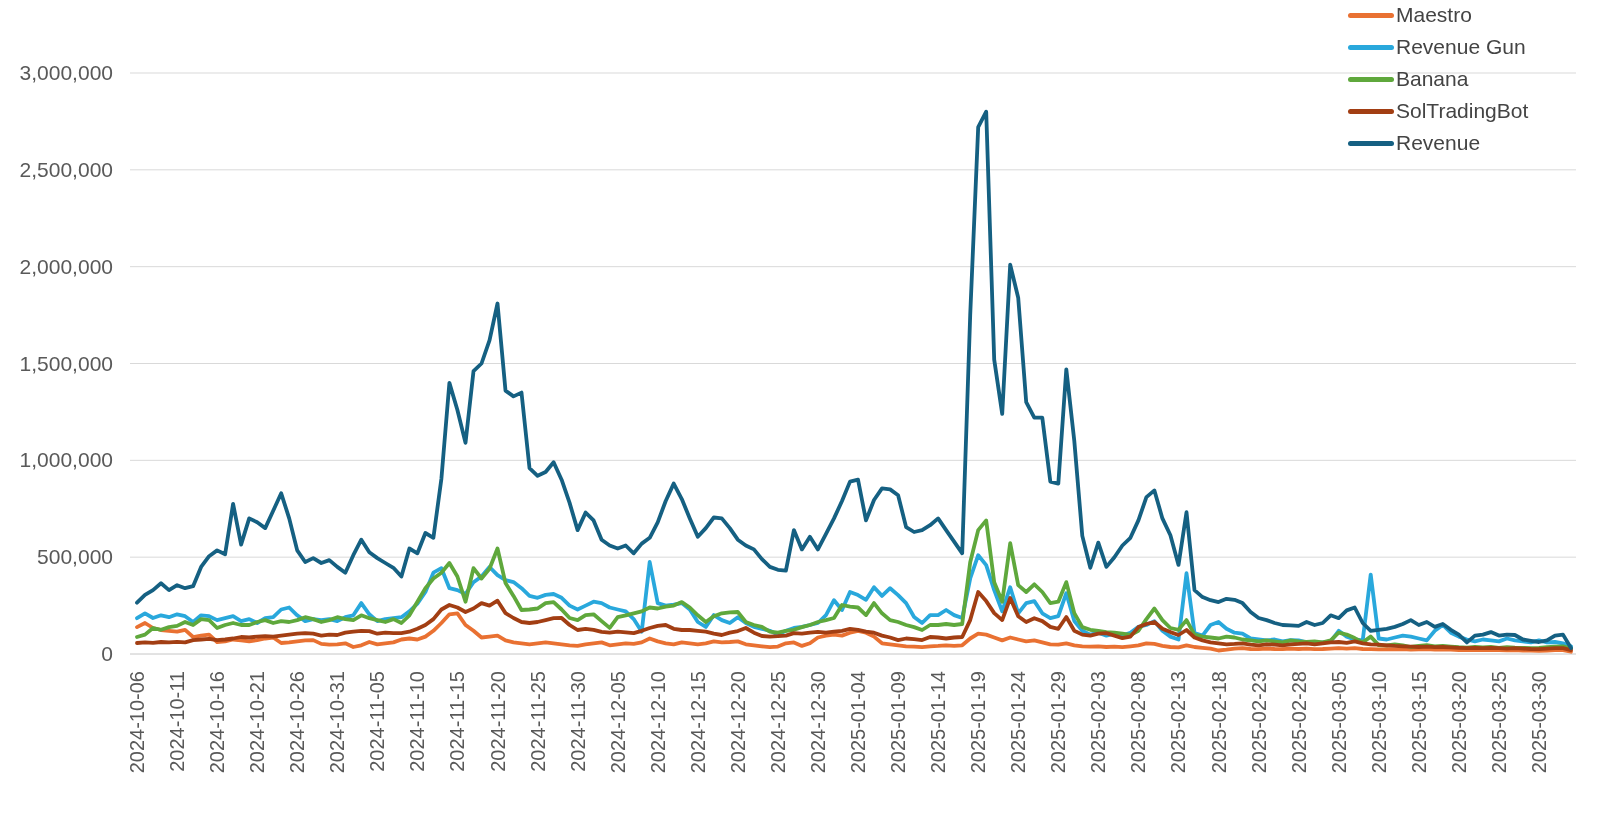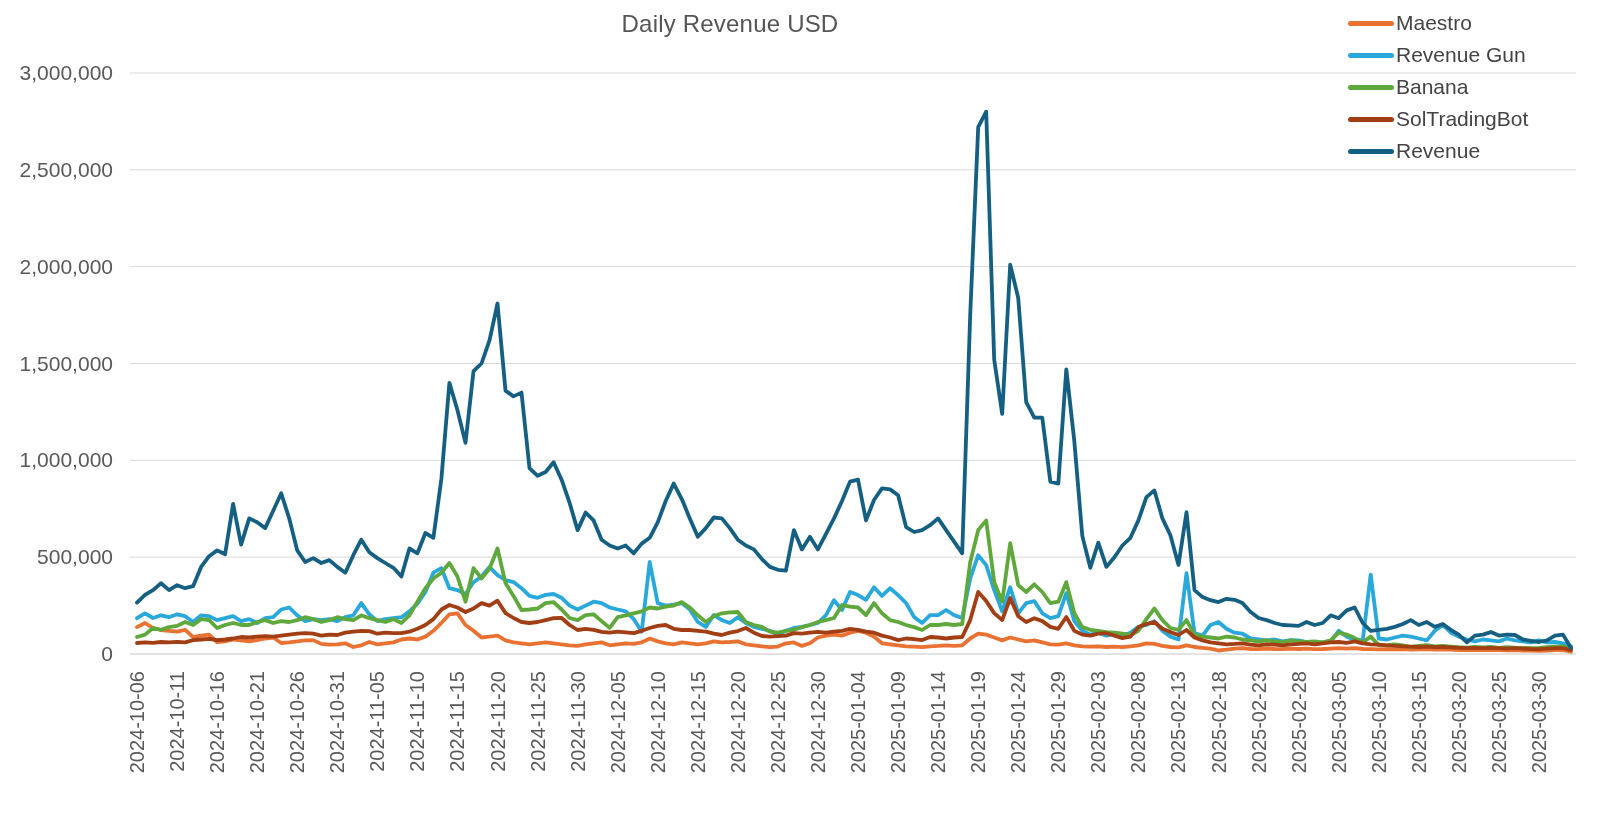--- a/index.html
+++ b/index.html
@@ -1,20 +1,20 @@
 <!DOCTYPE html>
 <html><head>
 <meta charset="utf-8">
 <style>
   html,body{margin:0;padding:0;background:#ffffff;}
   body{font-family:"Liberation Sans", sans-serif;}
   .stage{position:relative;width:1600px;height:824px;background:#fff;overflow:hidden;}
   .chart-title{position:absolute;left:130px;top:10px;width:1200px;text-align:center;
     font-size:24px;color:#555555;letter-spacing:0.2px;}
-  .legend{position:absolute;left:1348px;top:12px;display:flex;flex-direction:column;gap:10px;}
+  .legend{position:absolute;left:1348px;top:4px;display:flex;flex-direction:column;gap:10px;}
   .legend-item{display:flex;align-items:center;height:22px;}
   .legend-swatch{width:46px;height:5px;border-radius:3px;flex:0 0 46px;}
   .legend-label{font-size:21px;color:#444444;margin-left:2px;white-space:nowrap;}
   svg{position:absolute;left:0;top:0;}
   text{font-family:"Liberation Sans", sans-serif;}
 </style>
 </head>
 <body>
 
 <div class="stage">
@@ -68,21 +68,20 @@
       <text x="1425.7877094972066" y="671" text-anchor="end" font-size="20" fill="#595959" transform="rotate(-90 1425.7877094972066 671)">2025-03-15</text>
       <text x="1465.8435754189943" y="671" text-anchor="end" font-size="20" fill="#595959" transform="rotate(-90 1465.8435754189943 671)">2025-03-20</text>
       <text x="1505.8994413407822" y="671" text-anchor="end" font-size="20" fill="#595959" transform="rotate(-90 1505.8994413407822 671)">2025-03-25</text>
       <text x="1545.95530726257" y="671" text-anchor="end" font-size="20" fill="#595959" transform="rotate(-90 1545.95530726257 671)">2025-03-30</text>
       <polyline points="137.0,627.1 145.0,623.0 153.0,628.0 161.0,630.0 169.0,630.8 177.1,631.7 185.1,629.8 193.1,637.0 201.1,635.6 209.1,634.6 217.1,642.0 225.1,641.4 233.1,639.5 241.1,640.4 249.2,641.4 257.2,640.1 265.2,638.5 273.2,637.5 281.2,643.0 289.2,642.4 297.2,641.4 305.2,640.4 313.2,640.1 321.3,643.9 329.3,644.7 337.3,644.3 345.3,643.3 353.3,647.0 361.3,645.3 369.3,642.0 377.3,644.3 385.3,643.3 393.4,642.4 401.4,639.5 409.4,638.5 417.4,639.5 425.4,636.6 433.4,630.8 441.4,623.0 449.4,614.3 457.4,613.3 465.5,625.0 473.5,630.8 481.5,637.5 489.5,636.6 497.5,635.6 505.5,640.4 513.5,642.4 521.5,643.3 529.5,644.3 537.6,643.3 545.6,642.4 553.6,643.3 561.6,644.3 569.6,645.3 577.6,645.9 585.6,644.3 593.6,643.3 601.6,642.4 609.7,645.3 617.7,644.3 625.7,643.3 633.7,643.9 641.7,642.4 649.7,638.5 657.7,641.4 665.7,643.3 673.7,644.3 681.8,642.4 689.8,643.3 697.8,644.3 705.8,643.3 713.8,641.4 721.8,642.4 729.8,642.0 737.8,641.4 745.8,644.3 753.9,645.3 761.9,646.3 769.9,647.2 777.9,646.6 785.9,643.3 793.9,642.4 801.9,645.9 809.9,643.3 817.9,637.5 826.0,635.6 834.0,634.6 842.0,635.6 850.0,632.7 858.0,630.8 866.0,632.7 874.0,636.6 882.0,643.3 890.1,644.3 898.1,645.3 906.1,646.3 914.1,646.6 922.1,647.2 930.1,646.3 938.1,645.9 946.1,645.3 954.1,645.9 962.2,645.3 970.2,638.5 978.2,633.7 986.2,634.6 994.2,637.5 1002.2,640.4 1010.2,637.5 1018.2,639.5 1026.2,641.4 1034.3,640.4 1042.3,642.4 1050.3,644.3 1058.3,644.7 1066.3,643.3 1074.3,645.3 1082.3,646.3 1090.3,646.6 1098.3,646.3 1106.4,647.0 1114.4,646.6 1122.4,647.2 1130.4,646.3 1138.4,645.3 1146.4,643.3 1154.4,643.9 1162.4,645.9 1170.4,647.0 1178.5,647.4 1186.5,645.3 1194.5,647.0 1202.5,647.8 1210.5,648.6 1218.5,650.5 1226.5,649.7 1234.5,648.6 1242.5,648.2 1250.6,649.0 1258.6,649.2 1266.6,648.6 1274.6,649.0 1282.6,649.2 1290.6,648.6 1298.6,649.0 1306.6,648.6 1314.6,649.2 1322.7,649.0 1330.7,648.6 1338.7,648.2 1346.7,648.6 1354.7,648.2 1362.7,649.0 1370.7,649.2 1378.7,649.4 1386.7,649.2 1394.8,649.4 1402.8,649.2 1410.8,649.5 1418.8,649.4 1426.8,649.2 1434.8,649.5 1442.8,649.4 1450.8,649.7 1458.8,650.1 1466.9,650.1 1474.9,649.9 1482.9,650.1 1490.9,649.9 1498.9,650.1 1506.9,650.3 1514.9,650.1 1522.9,650.5 1530.9,650.7 1539.0,650.9 1547.0,650.5 1555.0,650.1 1563.0,650.1 1571.0,651.7" fill="none" stroke="#E97132" stroke-width="3.8" stroke-linejoin="round" stroke-linecap="round"></polyline>
       <polyline points="137.0,618.2 145.0,613.3 153.0,618.0 161.0,615.3 169.0,617.2 177.1,614.3 185.1,616.2 193.1,622.0 201.1,615.3 209.1,616.2 217.1,620.1 225.1,618.2 233.1,616.2 241.1,621.1 249.2,619.1 257.2,623.0 265.2,618.2 273.2,617.2 281.2,609.5 289.2,607.5 297.2,615.3 305.2,621.1 313.2,619.1 321.3,620.1 329.3,619.1 337.3,621.1 345.3,617.2 353.3,615.3 361.3,603.1 369.3,614.3 377.3,621.1 385.3,619.1 393.4,618.2 401.4,617.2 409.4,611.4 417.4,603.6 425.4,592.0 433.4,572.7 441.4,568.2 449.4,588.2 457.4,590.1 465.5,594.0 473.5,582.3 481.5,576.5 489.5,567.0 497.5,575.2 505.5,580.2 513.5,582.1 521.5,588.2 529.5,595.9 537.6,597.8 545.6,594.9 553.6,594.0 561.6,597.8 569.6,605.6 577.6,609.5 585.6,605.6 593.6,601.7 601.6,603.1 609.7,607.5 617.7,609.5 625.7,611.4 633.7,619.1 641.7,631.7 649.7,562.0 657.7,603.1 665.7,605.6 673.7,604.6 681.8,603.1 689.8,609.5 697.8,622.0 705.8,626.9 713.8,615.1 721.8,620.1 729.8,623.0 737.8,617.2 745.8,623.0 753.9,626.9 761.9,628.8 769.9,630.8 777.9,634.6 785.9,630.8 793.9,628.0 801.9,626.9 809.9,625.0 817.9,623.0 826.0,615.1 834.0,600.2 842.0,610.0 850.0,592.0 858.0,595.1 866.0,599.8 874.0,587.2 882.0,595.9 890.1,588.2 898.1,595.1 906.1,603.1 914.1,617.0 922.1,623.0 930.1,615.1 938.1,615.1 946.1,610.0 954.1,615.1 962.2,618.0 970.2,578.5 978.2,555.2 986.2,565.1 994.2,590.1 1002.2,611.4 1010.2,587.2 1018.2,613.3 1026.2,603.1 1034.3,601.1 1042.3,613.3 1050.3,618.2 1058.3,616.2 1066.3,593.2 1074.3,621.1 1082.3,630.8 1090.3,634.6 1098.3,632.7 1106.4,635.6 1114.4,633.7 1122.4,635.6 1130.4,632.7 1138.4,626.9 1146.4,625.0 1154.4,621.1 1162.4,630.8 1170.4,636.6 1178.5,639.5 1186.5,573.2 1194.5,633.1 1202.5,635.6 1210.5,625.0 1218.5,622.0 1226.5,628.8 1234.5,632.7 1242.5,633.7 1250.6,638.5 1258.6,639.5 1266.6,640.4 1274.6,639.5 1282.6,641.4 1290.6,640.1 1298.6,640.4 1306.6,642.4 1314.6,643.3 1322.7,642.4 1330.7,641.4 1338.7,630.8 1346.7,636.6 1354.7,639.5 1362.7,640.4 1370.7,574.6 1378.7,638.5 1386.7,639.5 1394.8,637.5 1402.8,635.6 1410.8,636.6 1418.8,638.5 1426.8,640.4 1434.8,630.8 1442.8,625.0 1450.8,632.7 1458.8,636.6 1466.9,639.5 1474.9,641.4 1482.9,639.5 1490.9,640.4 1498.9,641.4 1506.9,638.5 1514.9,640.4 1522.9,641.4 1530.9,642.4 1539.0,640.4 1547.0,642.4 1555.0,642.0 1563.0,643.3 1571.0,646.3" fill="none" stroke="#29A8DC" stroke-width="3.8" stroke-linejoin="round" stroke-linecap="round"></polyline>
       <polyline points="137.0,637.0 145.0,634.6 153.0,628.0 161.0,629.8 169.0,627.1 177.1,625.9 185.1,622.0 193.1,625.0 201.1,619.1 209.1,620.1 217.1,628.0 225.1,625.0 233.1,623.0 241.1,625.0 249.2,625.0 257.2,622.0 265.2,620.1 273.2,623.0 281.2,621.1 289.2,622.0 297.2,620.1 305.2,617.2 313.2,619.1 321.3,622.0 329.3,620.1 337.3,617.2 345.3,619.1 353.3,620.1 361.3,615.3 369.3,618.2 377.3,620.1 385.3,622.0 393.4,619.1 401.4,623.0 409.4,615.3 417.4,601.7 425.4,588.2 433.4,578.5 441.4,572.7 449.4,563.0 457.4,576.5 465.5,601.7 473.5,568.2 481.5,578.5 489.5,568.8 497.5,548.5 505.5,583.1 513.5,595.9 521.5,610.0 529.5,609.5 537.6,608.5 545.6,603.1 553.6,602.1 561.6,609.5 569.6,618.0 577.6,620.1 585.6,615.1 593.6,614.3 601.6,621.1 609.7,627.9 617.7,617.2 625.7,615.3 633.7,613.3 641.7,611.4 649.7,607.5 657.7,608.5 665.7,606.6 673.7,605.6 681.8,602.1 689.8,607.5 697.8,615.3 705.8,622.0 713.8,616.2 721.8,613.3 729.8,612.4 737.8,612.0 745.8,622.0 753.9,625.0 761.9,626.9 769.9,631.7 777.9,632.7 785.9,630.8 793.9,629.8 801.9,627.1 809.9,625.0 817.9,622.0 826.0,620.1 834.0,618.0 842.0,605.0 850.0,606.6 858.0,607.5 866.0,615.1 874.0,603.1 882.0,613.3 890.1,620.1 898.1,622.0 906.1,625.0 914.1,627.1 922.1,630.0 930.1,625.0 938.1,625.0 946.1,624.0 954.1,625.0 962.2,624.0 970.2,562.2 978.2,530.1 986.2,520.4 994.2,582.3 1002.2,601.7 1010.2,543.2 1018.2,585.1 1026.2,592.0 1034.3,584.3 1042.3,592.0 1050.3,603.1 1058.3,601.7 1066.3,582.1 1074.3,613.1 1082.3,627.1 1090.3,629.8 1098.3,630.8 1106.4,632.1 1114.4,632.7 1122.4,633.7 1130.4,635.0 1138.4,630.8 1146.4,619.1 1154.4,608.5 1162.4,620.1 1170.4,628.0 1178.5,629.8 1186.5,620.1 1194.5,634.6 1202.5,636.6 1210.5,637.5 1218.5,638.5 1226.5,636.6 1234.5,637.5 1242.5,639.5 1250.6,640.4 1258.6,641.4 1266.6,640.4 1274.6,641.4 1282.6,642.4 1290.6,640.4 1298.6,641.4 1306.6,642.0 1314.6,641.4 1322.7,642.4 1330.7,640.4 1338.7,632.7 1346.7,634.6 1354.7,638.1 1362.7,642.4 1370.7,636.6 1378.7,645.1 1386.7,645.3 1394.8,644.3 1402.8,645.3 1410.8,647.0 1418.8,645.9 1426.8,645.1 1434.8,646.3 1442.8,645.9 1450.8,646.6 1458.8,647.2 1466.9,647.6 1474.9,647.0 1482.9,647.4 1490.9,647.0 1498.9,647.8 1506.9,647.2 1514.9,647.6 1522.9,647.8 1530.9,648.2 1539.0,647.8 1547.0,647.2 1555.0,646.6 1563.0,646.3 1571.0,648.6" fill="none" stroke="#5FA83C" stroke-width="3.8" stroke-linejoin="round" stroke-linecap="round"></polyline>
       <polyline points="137.0,643.0 145.0,642.4 153.0,642.8 161.0,642.0 169.0,642.4 177.1,641.8 185.1,642.4 193.1,640.1 201.1,639.5 209.1,638.9 217.1,640.1 225.1,639.5 233.1,638.5 241.1,637.0 249.2,637.5 257.2,636.6 265.2,636.2 273.2,636.6 281.2,635.6 289.2,634.6 297.2,633.7 305.2,633.1 313.2,633.7 321.3,635.6 329.3,634.6 337.3,635.0 345.3,632.7 353.3,631.7 361.3,630.8 369.3,631.1 377.3,633.7 385.3,632.7 393.4,633.1 401.4,633.1 409.4,631.7 417.4,628.8 425.4,625.0 433.4,619.1 441.4,609.5 449.4,605.0 457.4,607.5 465.5,612.0 473.5,608.5 481.5,603.1 489.5,605.6 497.5,600.7 505.5,613.1 513.5,618.0 521.5,622.0 529.5,623.0 537.6,622.0 545.6,620.1 553.6,618.2 561.6,618.0 569.6,625.0 577.6,630.0 585.6,628.8 593.6,629.8 601.6,631.9 609.7,632.7 617.7,631.7 625.7,632.3 633.7,633.1 641.7,630.8 649.7,628.0 657.7,625.9 665.7,625.0 673.7,628.8 681.8,630.0 689.8,630.0 697.8,630.8 705.8,631.7 713.8,633.7 721.8,635.0 729.8,632.7 737.8,631.1 745.8,628.0 753.9,632.7 761.9,636.0 769.9,636.6 777.9,636.2 785.9,635.6 793.9,633.1 801.9,633.7 809.9,632.7 817.9,631.9 826.0,632.7 834.0,631.7 842.0,630.8 850.0,628.8 858.0,629.8 866.0,631.7 874.0,632.7 882.0,635.6 890.1,637.5 898.1,640.1 906.1,638.5 914.1,639.1 922.1,640.1 930.1,637.0 938.1,637.5 946.1,638.5 954.1,637.5 962.2,637.0 970.2,620.1 978.2,592.0 986.2,601.1 994.2,613.1 1002.2,620.1 1010.2,598.0 1018.2,616.2 1026.2,622.0 1034.3,618.2 1042.3,621.1 1050.3,626.9 1058.3,628.8 1066.3,617.0 1074.3,630.8 1082.3,634.6 1090.3,635.6 1098.3,633.7 1106.4,633.1 1114.4,635.6 1122.4,638.1 1130.4,636.6 1138.4,627.1 1146.4,624.0 1154.4,622.0 1162.4,628.8 1170.4,632.1 1178.5,635.0 1186.5,630.0 1194.5,637.5 1202.5,640.4 1210.5,642.4 1218.5,643.3 1226.5,644.3 1234.5,643.9 1242.5,643.3 1250.6,644.7 1258.6,645.3 1266.6,644.3 1274.6,644.7 1282.6,645.3 1290.6,644.3 1298.6,643.9 1306.6,643.3 1314.6,644.3 1322.7,643.3 1330.7,642.4 1338.7,642.0 1346.7,642.8 1354.7,641.4 1362.7,643.3 1370.7,644.3 1378.7,644.7 1386.7,645.3 1394.8,645.9 1402.8,646.3 1410.8,646.6 1418.8,647.0 1426.8,646.6 1434.8,647.2 1442.8,647.0 1450.8,647.4 1458.8,647.8 1466.9,648.2 1474.9,647.8 1482.9,648.2 1490.9,647.8 1498.9,648.2 1506.9,648.6 1514.9,648.2 1522.9,648.6 1530.9,649.0 1539.0,649.2 1547.0,648.6 1555.0,648.2 1563.0,648.2 1571.0,650.1" fill="none" stroke="#A23E13" stroke-width="3.8" stroke-linejoin="round" stroke-linecap="round"></polyline>
       <polyline points="137.0,602.7 145.0,594.9 153.0,590.1 161.0,583.3 169.0,590.1 177.1,585.2 185.1,588.2 193.1,586.2 201.1,566.9 209.1,556.2 217.1,550.4 225.1,554.3 233.1,503.9 241.1,544.6 249.2,518.4 257.2,522.3 265.2,528.1 273.2,510.7 281.2,493.3 289.2,518.4 297.2,550.4 305.2,562.0 313.2,558.1 321.3,563.0 329.3,560.1 337.3,566.9 345.3,572.7 353.3,555.2 361.3,539.7 369.3,552.3 377.3,558.1 385.3,563.0 393.4,567.8 401.4,576.5 409.4,548.5 417.4,553.3 425.4,533.0 433.4,537.8 441.4,478.7 449.4,382.9 457.4,410.0 465.5,442.9 473.5,371.2 481.5,363.5 489.5,340.3 497.5,303.5 505.5,390.6 513.5,396.4 521.5,392.6 529.5,468.1 537.6,475.8 545.6,472.0 553.6,462.3 561.6,479.7 569.6,502.9 577.6,530.1 585.6,512.6 593.6,520.4 601.6,539.7 609.7,545.5 617.7,548.5 625.7,545.5 633.7,553.3 641.7,543.6 649.7,537.8 657.7,522.3 665.7,501.0 673.7,483.6 681.8,499.1 689.8,518.4 697.8,536.8 705.8,528.1 713.8,517.5 721.8,518.4 729.8,528.1 737.8,539.7 745.8,545.5 753.9,549.4 761.9,559.1 769.9,566.9 777.9,569.8 785.9,570.7 793.9,530.1 801.9,549.4 809.9,536.8 817.9,549.4 826.0,533.9 834.0,518.4 842.0,501.0 850.0,481.6 858.0,479.7 866.0,520.4 874.0,500.0 882.0,488.4 890.1,489.4 898.1,495.2 906.1,527.1 914.1,532.0 922.1,530.1 930.1,525.2 938.1,518.4 946.1,530.1 954.1,541.7 962.2,553.3 970.2,315.1 978.2,127.2 986.2,111.7 994.2,359.6 1002.2,413.9 1010.2,264.7 1018.2,297.7 1026.2,402.2 1034.3,417.7 1042.3,417.7 1050.3,481.6 1058.3,483.6 1066.3,369.3 1074.3,441.0 1082.3,535.9 1090.3,567.8 1098.3,542.6 1106.4,566.9 1114.4,557.2 1122.4,545.5 1130.4,537.8 1138.4,520.4 1146.4,497.1 1154.4,490.4 1162.4,518.4 1170.4,535.3 1178.5,564.9 1186.5,512.2 1194.5,590.1 1202.5,597.1 1210.5,600.2 1218.5,602.1 1226.5,598.8 1234.5,599.8 1242.5,603.1 1250.6,612.0 1258.6,618.0 1266.6,620.1 1274.6,623.0 1282.6,625.0 1290.6,625.3 1298.6,625.9 1306.6,622.0 1314.6,625.0 1322.7,623.0 1330.7,615.3 1338.7,618.2 1346.7,610.4 1354.7,607.5 1362.7,623.0 1370.7,630.8 1378.7,629.8 1386.7,628.8 1394.8,626.9 1402.8,624.0 1410.8,620.1 1418.8,625.0 1426.8,622.0 1434.8,626.9 1442.8,624.0 1450.8,629.8 1458.8,634.6 1466.9,642.4 1474.9,635.6 1482.9,634.6 1490.9,632.1 1498.9,635.6 1506.9,634.6 1514.9,635.0 1522.9,639.5 1530.9,640.8 1539.0,642.0 1547.0,640.4 1555.0,635.6 1563.0,634.6 1571.0,648.0" fill="none" stroke="#156082" stroke-width="3.8" stroke-linejoin="round" stroke-linecap="round"></polyline>
     </svg>
-  <div class="chart-title">Daily Revenue USD</div>
   <div class="legend" id="legend">
       <div class="legend-item">
         <div class="legend-swatch" style="background: rgb(233, 113, 50);"></div>
         <span class="legend-label">Maestro</span>
       </div>
       <div class="legend-item">
         <div class="legend-swatch" style="background: rgb(41, 168, 220);"></div>
         <span class="legend-label">Revenue Gun</span>
       </div>
       <div class="legend-item">

